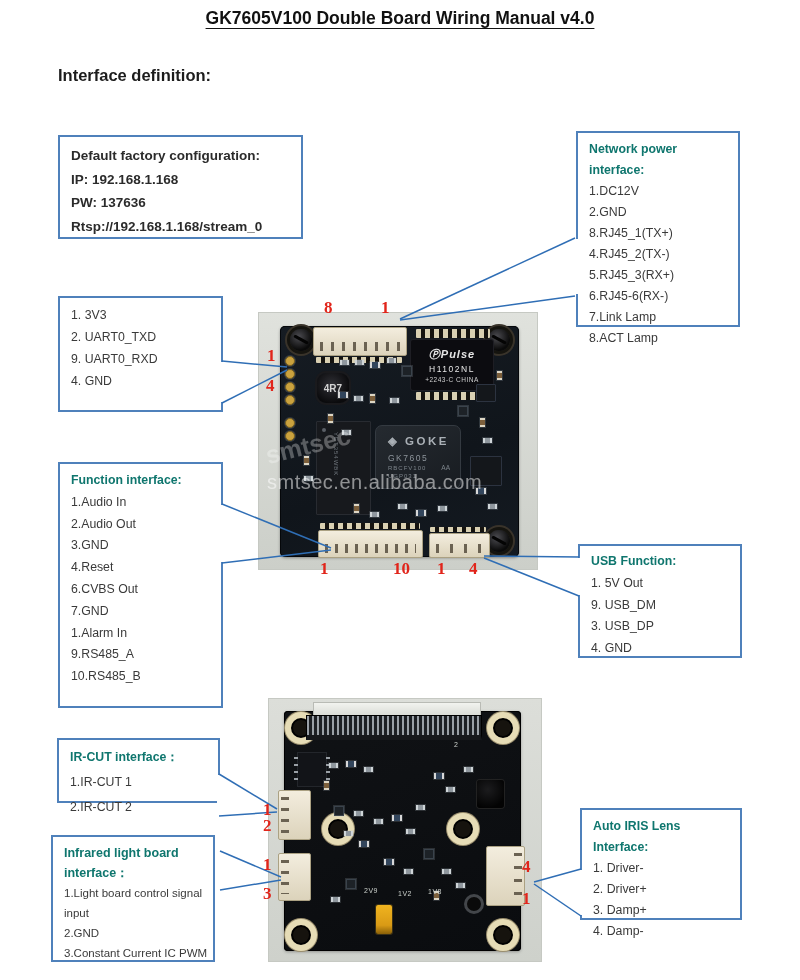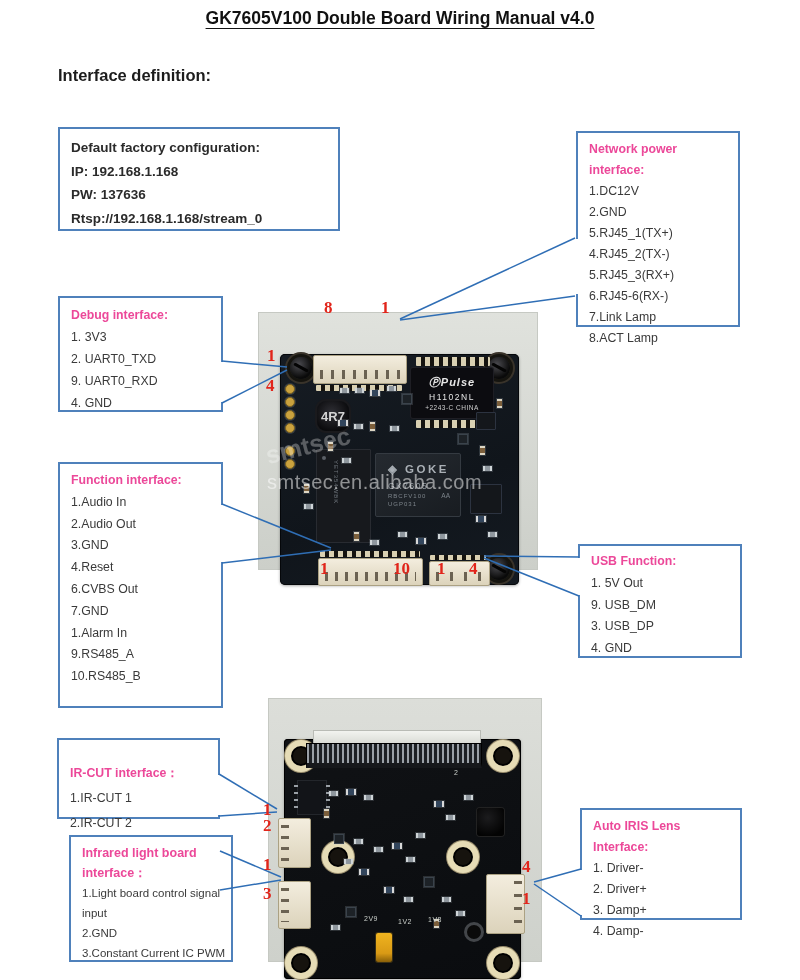--- a/index.html
+++ b/index.html
@@ -8,33 +8,33 @@
 
   
   .title{position:absolute;top:8px;left:0;width:800px;text-align:center;
          font-size:17.5px;font-weight:bold;color:#111;}
   .title span{text-decoration:underline;text-underline-offset:4px;}
   .sechead{position:absolute;top:66px;left:58px;font-size:16.5px;font-weight:bold;color:#1c1c1c;}
 
   
   .co{position:absolute;background:#fff;border:2px solid #4f81bb;box-sizing:border-box;
       padding:6px 5px 0 11px;font-size:12.3px;line-height:21px;color:#3a3a3a;z-index:4;}
-  .co .hd{font-weight:bold;color:#ec4899;}
+  .co .hd{font-weight:bold;color:#0f766e;}
 
   
   .lines{position:absolute;left:0;top:0;z-index:5;pointer-events:none;}
 
   
   .pin{position:absolute;z-index:6;font-family:"Liberation Serif",serif;
        font-weight:bold;font-size:17px;color:#e1251b;line-height:1;}
 
   
   .photo{position:absolute;z-index:1;background:linear-gradient(180deg,#e0e2dd,#cccfc9);
          border:1px solid #c6c9c3;box-sizing:border-box;}
-  .pcb{position:absolute;box-sizing:border-box;margin-top:28px;}
+  .pcb{position:absolute;box-sizing:border-box;}
   .pcb1{background:linear-gradient(160deg,#161c23,#10151b 60%,#141a21);border-radius:5px;
         box-shadow:inset 0 0 0 1px #05070a,0 1px 3px rgba(0,0,0,.35);}
   .pcb2{background:linear-gradient(160deg,#101215,#0a0c0f);border-radius:4px;
         box-shadow:inset 0 0 0 1px #000,0 1px 3px rgba(0,0,0,.3);}
 
   .screw{position:absolute;width:22px;height:22px;border-radius:50%;
          background:radial-gradient(circle at 40% 35%,#4b4b50,#0a0a0a 68%);
          box-shadow:0 0 0 3px #15140f,0 0 0 5px #39332a;}
   .screw::before{content:"";position:absolute;left:3px;right:3px;top:9px;height:3px;
          background:#040404;transform:rotate(28deg);border-radius:2px;}
@@ -58,33 +58,33 @@
   .pinsrow{position:absolute;background:repeating-linear-gradient(90deg,#d9d0b2 0 5px,#15130f 5px 9px);
         border-radius:1px;}
 
   .pulse{position:absolute;background:#0c0c10;border-radius:2px;color:#e6e6e6;text-align:center;
         box-shadow:0 0 0 1px #1e1e24;padding-top:7px;box-sizing:border-box;}
   .pulse .p1{font-size:11px;font-weight:bold;font-style:italic;letter-spacing:1px;}
   .pulse .p2{font-size:8.5px;letter-spacing:1.5px;margin-top:2px;}
   .pulse .p3{font-size:6.5px;letter-spacing:.5px;margin-top:2px;color:#cfcfcf;}
 
   .goke{position:absolute;background:linear-gradient(150deg,#252a30,#181c21);
-        border:1px solid #343a41;border-radius:2px;color:#9aa1a8;padding:8px 0 12px 12px;box-sizing:border-box;}
+        border:1px solid #343a41;border-radius:7px;color:#9aa1a8;padding:8px 0 12px 12px;box-sizing:border-box;}
   .goke .g1{font-size:11.5px;font-weight:bold;letter-spacing:2.5px;color:#aab0b6;}
   .goke .g2{font-size:8.5px;letter-spacing:1.5px;margin-top:5px;color:#8d949b;}
   .goke .g3,.goke .g4{font-size:6px;letter-spacing:1px;margin-top:2px;color:#7d848b;}
   .goke .g5{position:absolute;right:10px;top:38px;font-size:6.5px;color:#7d848b;}
 
   .mem{position:absolute;background:#17191d;border:1px solid #282b31;border-radius:1px;}
   .mem span{position:absolute;left:16px;top:10px;writing-mode:vertical-rl;
         font-size:6px;letter-spacing:1px;color:#6e747b;}
   .mem::before{content:"";position:absolute;left:5px;top:6px;width:4px;height:4px;
         border-radius:50%;background:#5a5f66;}
 
-  .ind{position:absolute;border-radius:9px;color:#d4d4d4;font-size:13px;font-weight:bold;
+  .ind{position:absolute;border-radius:9px;color:#d4d4d4;font-size:10px;font-weight:bold;
         background:radial-gradient(circle at 45% 40%,#303036,#0b0b0d 72%);
         display:flex;align-items:center;justify-content:center;box-shadow:0 0 0 2px #1a1a1d;}
 
   .qfn{position:absolute;background:#14171b;border:1px solid #2c3340;border-radius:1px;}
 
   .ffcflex{position:absolute;background:linear-gradient(180deg,#f2f3ef,#d9dbd5);
         border:1px solid #b9bbb5;}
   .ffc{position:absolute;background:repeating-linear-gradient(90deg,#9aa0a6 0 2px,#1c1f23 2px 5px);
         border:1px solid #000;border-bottom:5px solid #16181b;box-sizing:border-box;}
 
@@ -243,41 +243,40 @@
       <i class="c1" style="left:172px;top:172px;"></i>
       <i class="c4" style="left:62px;top:168px;"></i>
       <i class="c1" style="left:47px;top:186px;"></i>
       <i class="c2" style="left:40px;top:70px;"></i>
       <i class="c2" style="left:150px;top:180px;"></i>
       <i class="c1" style="left:60px;top:120px;"></i>
       <i class="c3" style="left:75px;top:130px;"></i>
     </div>
   </div>
 
-  <div class="co" style="left:58px;top:127px;width:282px;height:104px;line-height:23.5px;padding-top:7px;font-size:13.5px;font-weight:bold;color:#2b2b2b;">
+  <div class="co" style="left:58px;top:135px;width:245px;height:104px;line-height:23.5px;padding-top:7px;font-size:13.5px;font-weight:bold;color:#2b2b2b;">
     <div>Default factory configuration:</div>
     <div>IP: 192.168.1.168</div>
     <div>PW: 137636</div>
     <div>Rtsp://192.168.1.168/stream_0</div>
   </div>
 
   <div class="co" style="left:576px;top:131px;width:164px;height:196px;">
     <div class="hd">Network power interface:</div>
     <div>1.DC12V</div>
     <div>2.GND</div>
-    <div>5.RJ45_1(TX+)</div>
+    <div>8.RJ45_1(TX+)</div>
     <div>4.RJ45_2(TX-)</div>
     <div>5.RJ45_3(RX+)</div>
     <div>6.RJ45-6(RX-)</div>
     <div>7.Link Lamp</div>
     <div>8.ACT Lamp</div>
   </div>
 
   <div class="co" style="left:58px;top:296px;width:165px;height:116px;line-height:22px;">
-    <div class="hd">Debug interface:</div>
     <div>1. 3V3</div>
     <div>2. UART0_TXD</div>
     <div>9. UART0_RXD</div>
     <div>4. GND</div>
   </div>
 
   <div class="co" style="left:58px;top:462px;width:165px;height:246px;line-height:21.8px;">
     <div class="hd">Function interface:</div>
     <div>1.Audio In</div>
     <div>2.Audio Out</div>
@@ -291,27 +290,27 @@
   </div>
 
   <div class="co" style="left:578px;top:544px;width:164px;height:114px;line-height:21.8px;padding-top:5px;">
     <div class="hd">USB Function:</div>
     <div>1. 5V Out</div>
     <div>9. USB_DM</div>
     <div>3. USB_DP</div>
     <div>4. GND</div>
   </div>
 
-  <div class="co" style="left:57px;top:738px;width:163px;height:81px;line-height:25px;padding-top:21px;">
+  <div class="co" style="left:57px;top:738px;width:163px;height:65px;line-height:25px;padding-top:5px;">
     <div class="hd">IR-CUT interface：</div>
     <div>1.IR-CUT 1</div>
     <div>2.IR-CUT 2</div>
   </div>
 
-  <div class="co" style="left:69px;top:835px;width:164px;height:127px;line-height:20px;font-size:11.5px;padding-right:2px;">
+  <div class="co" style="left:51px;top:835px;width:164px;height:127px;line-height:20px;font-size:11.5px;padding-right:2px;">
     <div class="hd" style="font-size:12.5px;">Infrared light board interface：</div>
     <div>1.Light board control signal input</div>
     <div>2.GND</div>
     <div>3.Constant Current IC PWM</div>
   </div>
 
   <div class="co" style="left:580px;top:808px;width:162px;height:112px;line-height:21px;">
     <div class="hd">Auto IRIS Lens Interface:</div>
     <div>1. Driver-</div>
     <div>2. Driver+</div>

